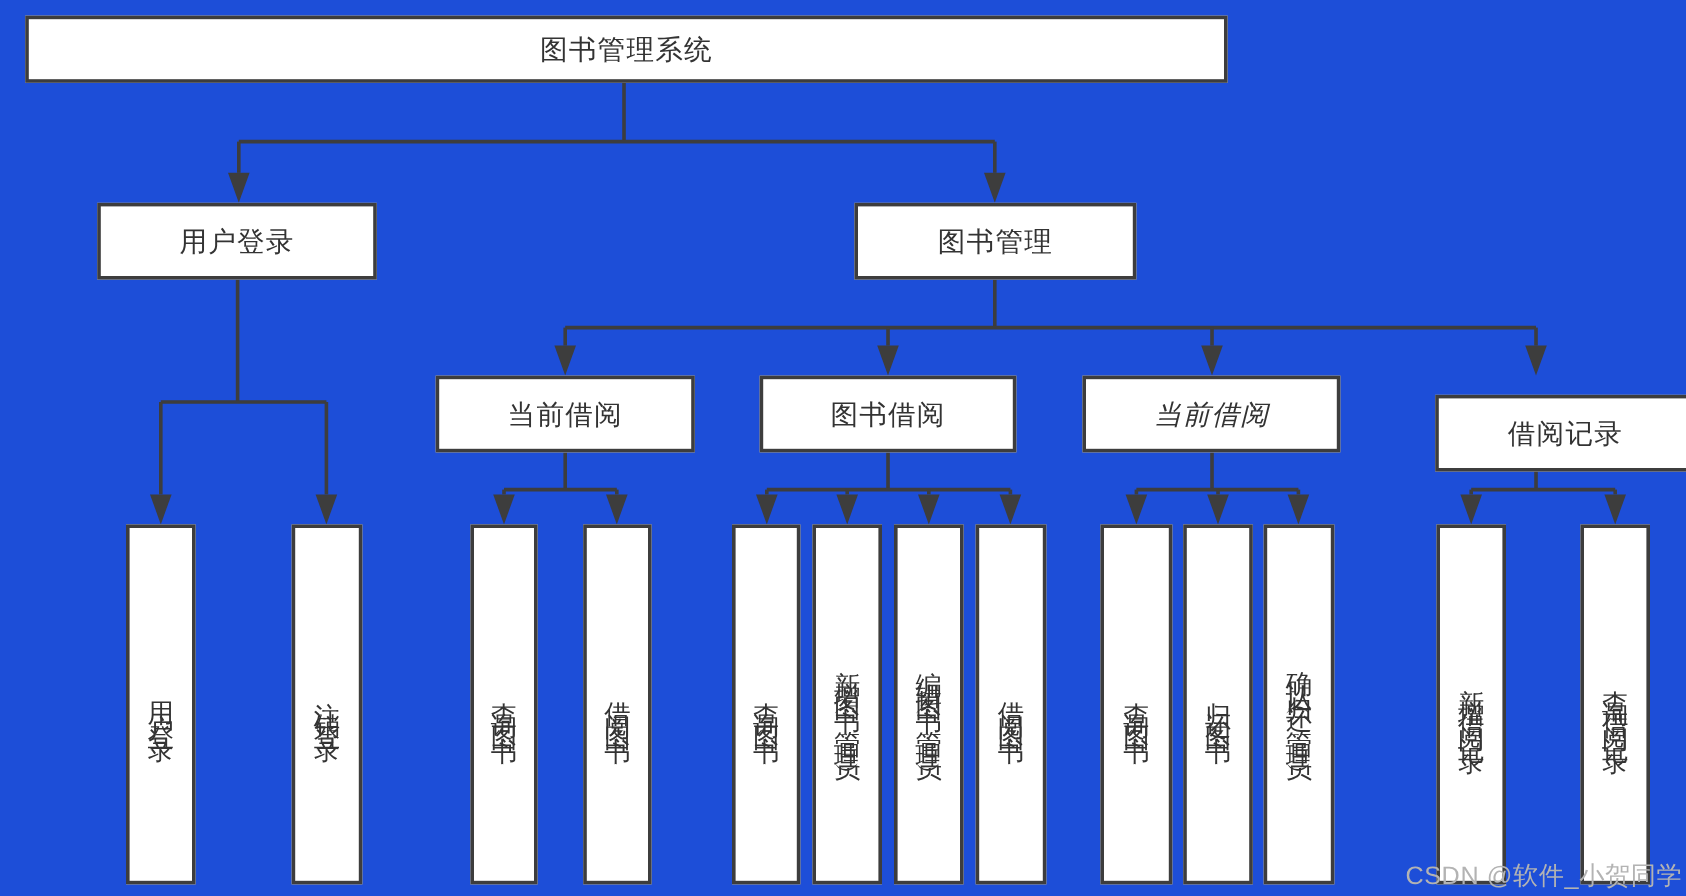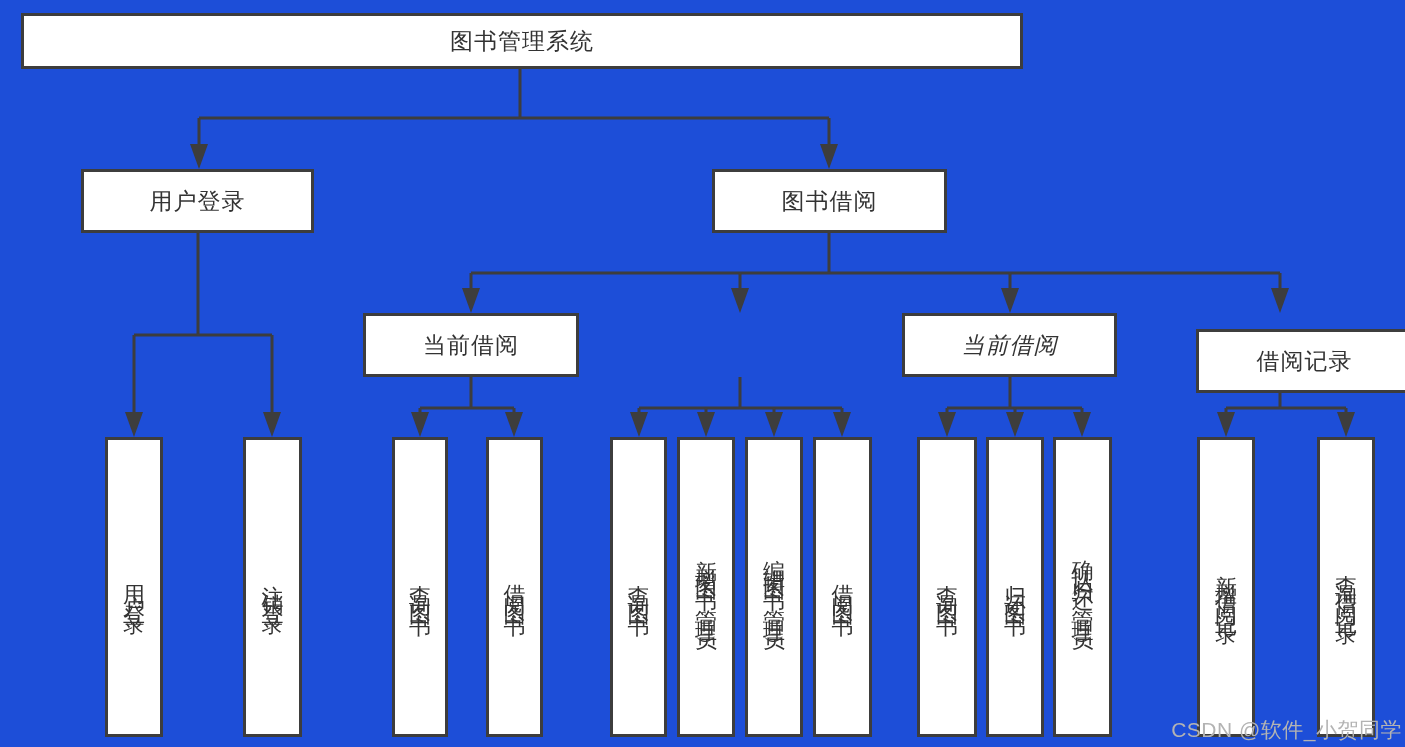--- a/index.html
+++ b/index.html
@@ -139,26 +139,29 @@
   </svg>
 
   <div class="node" style="left:21px; top:13px; width:1002px; height:56px;">
     <span>图书管理系统</span>
   </div>
 
   <div class="node" style="left:81px; top:169px; width:233px; height:64px;">
     <span>用户登录</span>
   </div>
   <div class="node" style="left:712px; top:169px; width:235px; height:64px;">
-    <span>图书借阅</span>
+    <span>图书管理</span>
   </div>
 
   <div class="node" style="left:363px; top:313px; width:216px; height:64px;">
     <span>当前借阅</span>
   </div>
+  <div class="node" style="left:633px; top:313px; width:214px; height:64px;">
+    <span>图书借阅</span>
+  </div>
   <div class="node" style="left:902px; top:313px; width:215px; height:64px;font-style:italic;">
     <span>当前借阅</span>
   </div>
   <div class="node" style="left:1196px; top:313px; width:217px; height:64px;margin-top:16px;">
     <span>借阅记录</span>
   </div>
 
   <div class="leaf" style="left:105px; top:437px; width:58px; height:300px;">
     <span>用户登录</span>
   </div>

